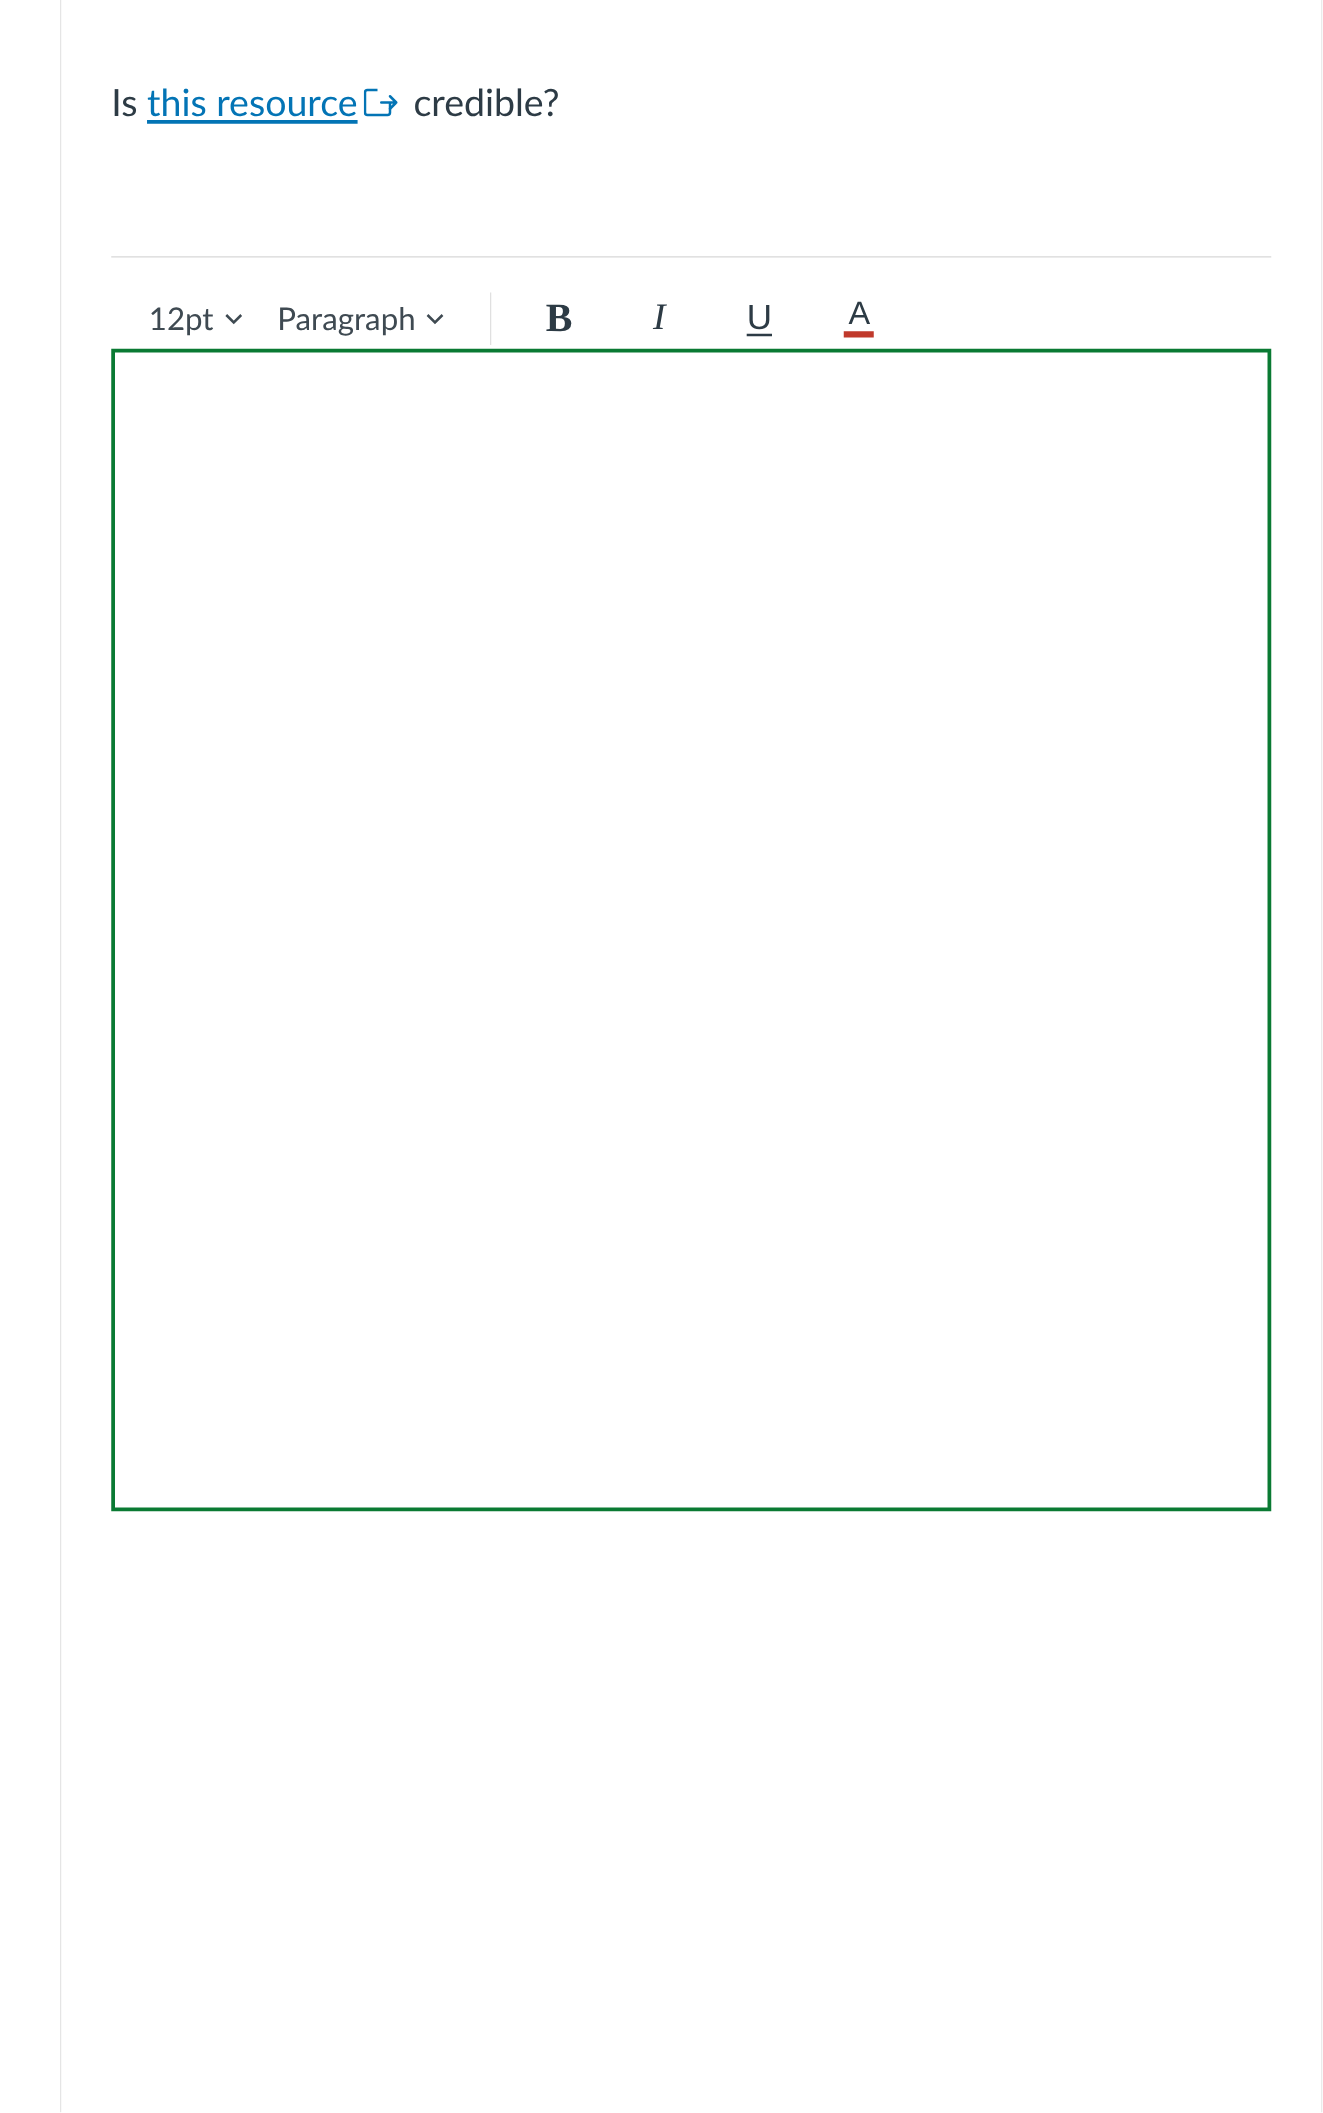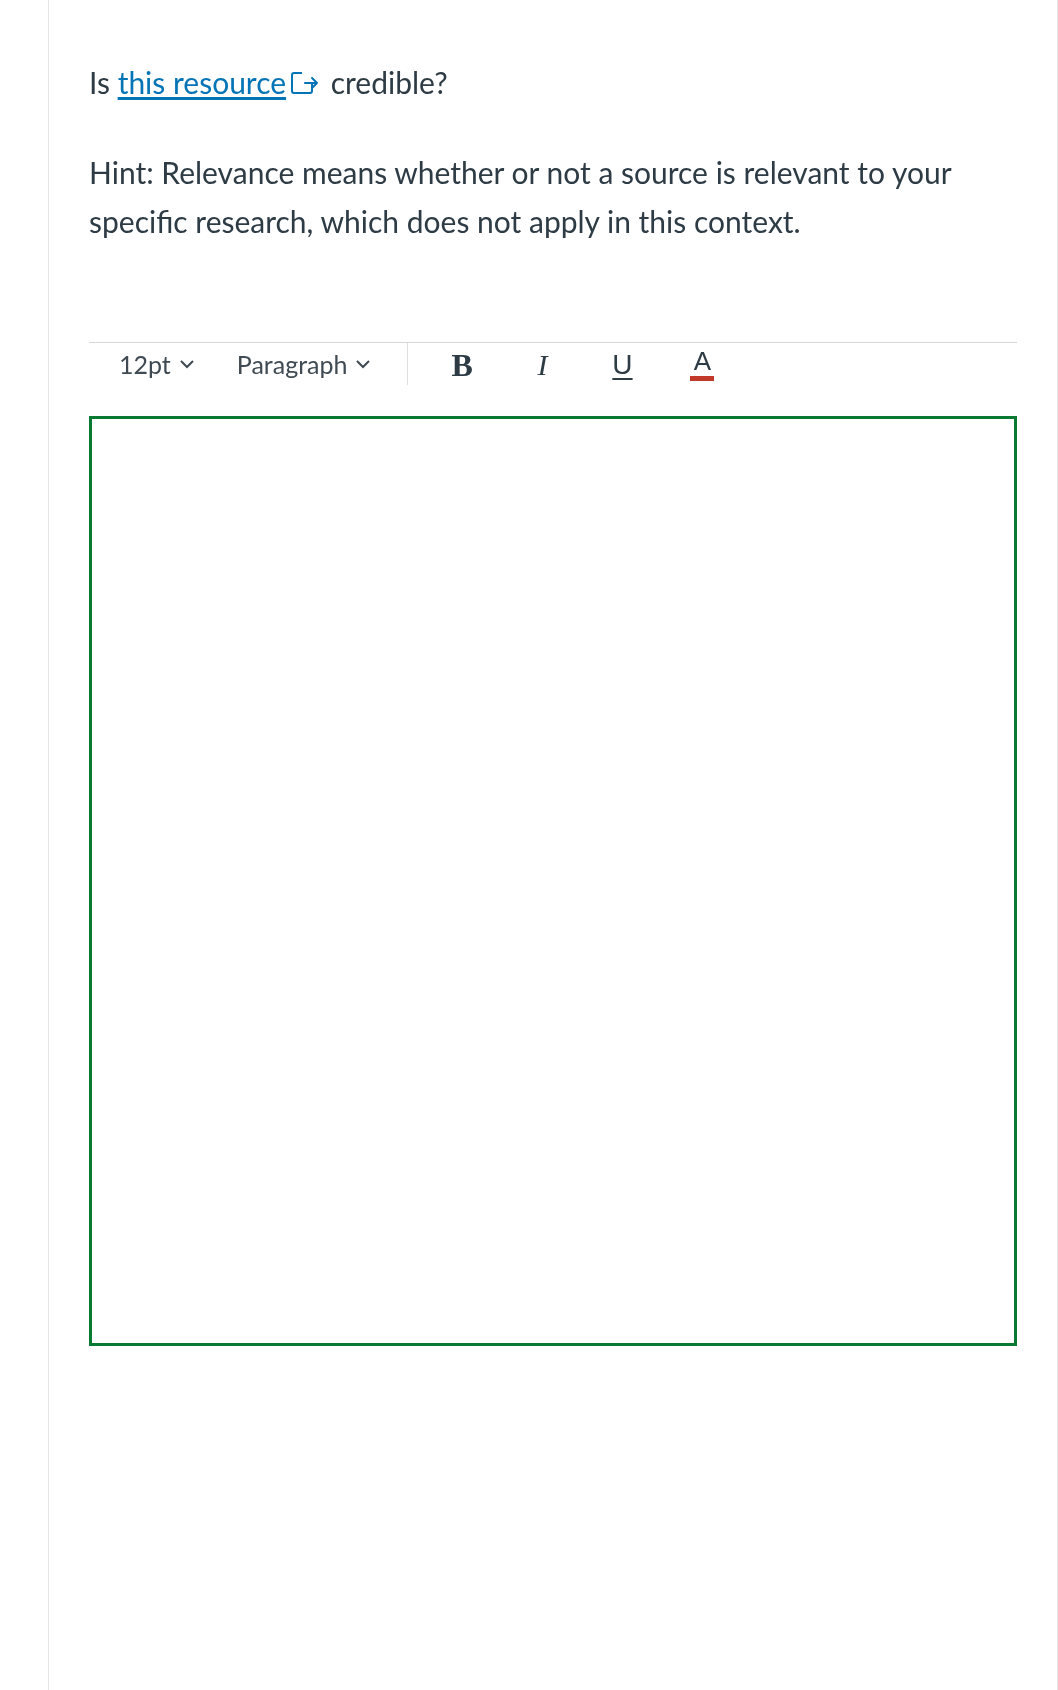--- a/index.html
+++ b/index.html
@@ -53,21 +53,21 @@
 
   
   .editor-wrap {
     margin-top: 95px;
   }
   .toolbar-top-line {
     border-top: 1px solid #d7d7d7;
   }
   .toolbar {
     display: flex;
-    align-items: flex-start;
+    align-items: flex-end;
     height: 70px;
     padding-left: 26px;
     gap: 0;
   }
   .tb-group {
     display: flex;
     align-items: center;
     gap: 10px;
     padding-right: 28px;
     position: relative;
@@ -158,38 +158,37 @@
         <span>Is </span><a class="link" href="#"><span>this resource</span><span class="ext-icon">
           <svg width="30" height="26" viewBox="0 0 30 26">
             <rect x="1" y="3" width="20" height="20" rx="2" fill="none" stroke="#0374b5" stroke-width="2"></rect>
             <rect x="11" y="0" width="19" height="13" fill="#ffffff"></rect>
             <path d="M14 13 L26 13 M26 13 L21 8 M26 13 L21 18" fill="none" stroke="#0374b5" stroke-width="2" stroke-linecap="round"></path>
           </svg>
         </span></a><span> credible?</span>
       </p>
 
 
-      <p>Hint: Relevance means whether or not a source is relevant to your specific research, which does not apply in this context.</p>
     </div>
 
     <div class="editor-wrap">
       <div class="toolbar-top-line"></div>
       <div class="toolbar">
 
         <div class="tb-group">
           <span class="tb-select">
             <span>12pt</span>
             <span class="chev">
               <svg width="16" height="16" viewBox="0 0 16 16">
                   <path d="M2 5 L8 11 L14 5" fill="none" stroke="#3f4a52" stroke-width="2"></path>
                 </svg>
             </span>
           </span>
 
-          <span class="tb-select" style="margin-left:24px">
+          <span class="tb-select" style="margin-left:9px">
             <span>Paragraph</span>
             <span class="chev">
               <svg width="16" height="16" viewBox="0 0 16 16">
                   <path d="M2 5 L8 11 L14 5" fill="none" stroke="#3f4a52" stroke-width="2"></path>
                 </svg>
             </span>
           </span>
         </div>
 
         <div class="tb-sep"></div>

